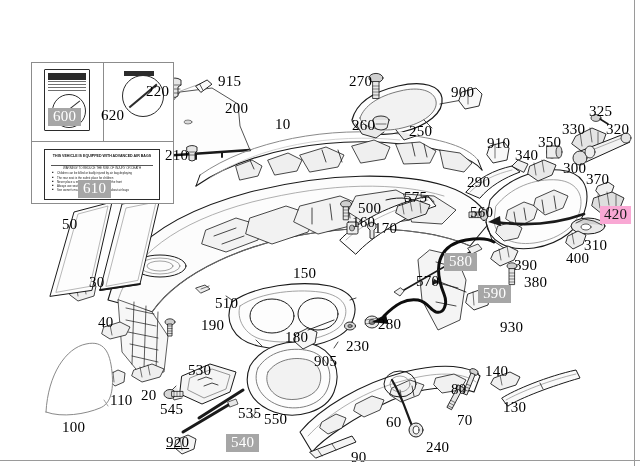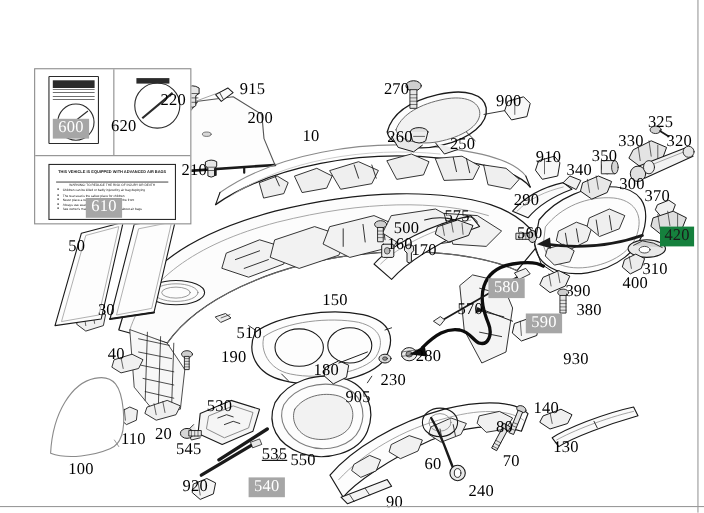--- a/index.html
+++ b/index.html
@@ -21,21 +21,21 @@
     white-space:nowrap;
     letter-spacing:.2px;
   }
   .lbl.hl-gray{
     background:#a6a6a6;
     color:#ffffff;
     padding:1px 5px 2px 5px;
     font-size:15px;
   }
   .lbl.hl-blue{
-    background:#15803d;
+    background:#f9a8d4;
     color:#1a1a1a;
     padding:1px 4px 2px 4px;
     font-size:15px;
   }
 
   
   #legend{
     position:absolute;left:31px;top:62px;width:143px;height:142px;
     border:1px solid #8c8c8c;background:#fff;box-sizing:border-box;
   }
@@ -518,44 +518,44 @@
       <div class="lbl" style="left: 563px; top: 161px;">300</div>
       <div class="lbl" style="left: 467px; top: 175px;">290</div>
       <div class="lbl" style="left: 586px; top: 172px;">370</div>
       <div class="lbl hl-blue" style="left: 600px; top: 206px;">420</div>
       <div class="lbl" style="left: 584px; top: 238px;">310</div>
       <div class="lbl" style="left: 566px; top: 251px;">400</div>
       <div class="lbl" style="left: 470px; top: 205px;">560</div>
       <div class="lbl" style="left: 514px; top: 258px;">390</div>
       <div class="lbl" style="left: 524px; top: 275px;">380</div>
       <div class="lbl hl-gray" style="left: 478px; top: 285px;">590</div>
-      <div class="lbl" style="left: 512px; top: 320px;">930</div>
+      <div class="lbl" style="left: 500px; top: 320px;">930</div>
       <div class="lbl hl-gray" style="left: 444px; top: 253px;">580</div>
       <div class="lbl" style="left: 416px; top: 274px;">570</div>
       <div class="lbl" style="left: 404px; top: 190px;">575</div>
       <div class="lbl" style="left: 358px; top: 201px;">500</div>
       <div class="lbl" style="left: 352px; top: 215px;">160</div>
       <div class="lbl" style="left: 374px; top: 221px;">170</div>
       <div class="lbl" style="left: 378px; top: 317px;">280</div>
       <div class="lbl" style="left: 346px; top: 339px;">230</div>
       <div class="lbl" style="left: 314px; top: 354px;">905</div>
       <div class="lbl" style="left: 293px; top: 266px;">150</div>
       <div class="lbl" style="left: 285px; top: 330px; text-align: right;">180</div>
       <div class="lbl" style="left: 215px; top: 296px;">510</div>
       <div class="lbl" style="left: 201px; top: 318px;">190</div>
       <div class="lbl" style="left: 62px; top: 217px;">50</div>
       <div class="lbl" style="left: 69px; top: 275px; margin-left: 20px;">30</div>
       <div class="lbl" style="left: 98px; top: 315px;">40</div>
       <div class="lbl" style="left: 62px; top: 420px;">100</div>
       <div class="lbl" style="left: 110px; top: 393px;">110</div>
       <div class="lbl" style="left: 141px; top: 388px;">20</div>
       <div class="lbl" style="left: 160px; top: 402px;">545</div>
-      <div class="lbl" style="left: 166px; top: 435px;">920</div>
+      <div class="lbl" style="left: 166px; top: 435px; text-decoration: underline;">920</div>
       <div class="lbl" style="left: 188px; top: 363px;">530</div>
-      <div class="lbl" style="left: 238px; top: 406px; text-decoration: underline;">535</div>
+      <div class="lbl" style="left: 238px; top: 406px;">535</div>
       <div class="lbl hl-gray" style="left: 226px; top: 434px;">540</div>
       <div class="lbl" style="left: 264px; top: 412px;">550</div>
       <div class="lbl" style="left: 351px; top: 450px;">90</div>
       <div class="lbl" style="left: 386px; top: 415px; text-align: right;">60</div>
       <div class="lbl" style="left: 426px; top: 440px;">240</div>
       <div class="lbl" style="left: 457px; top: 413px;">70</div>
       <div class="lbl" style="left: 451px; top: 382px; text-align: center;">80</div>
       <div class="lbl" style="left: 503px; top: 400px;">130</div>
       <div class="lbl" style="left: 485px; top: 364px;">140</div>
     </div>

